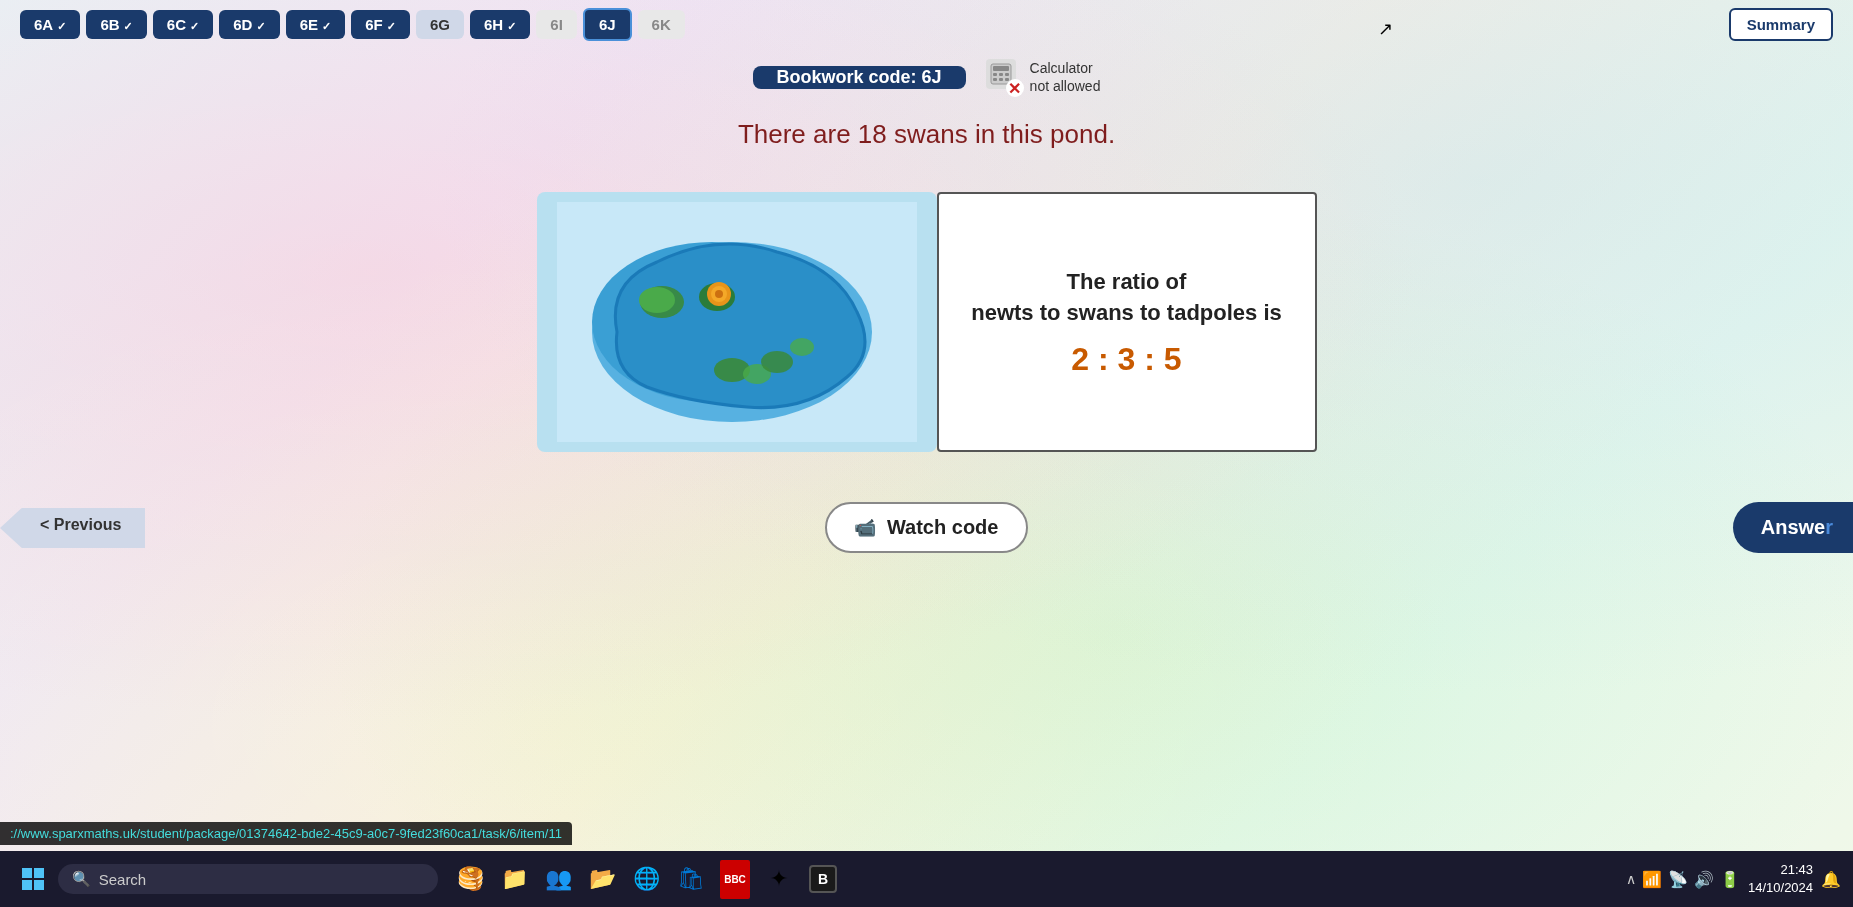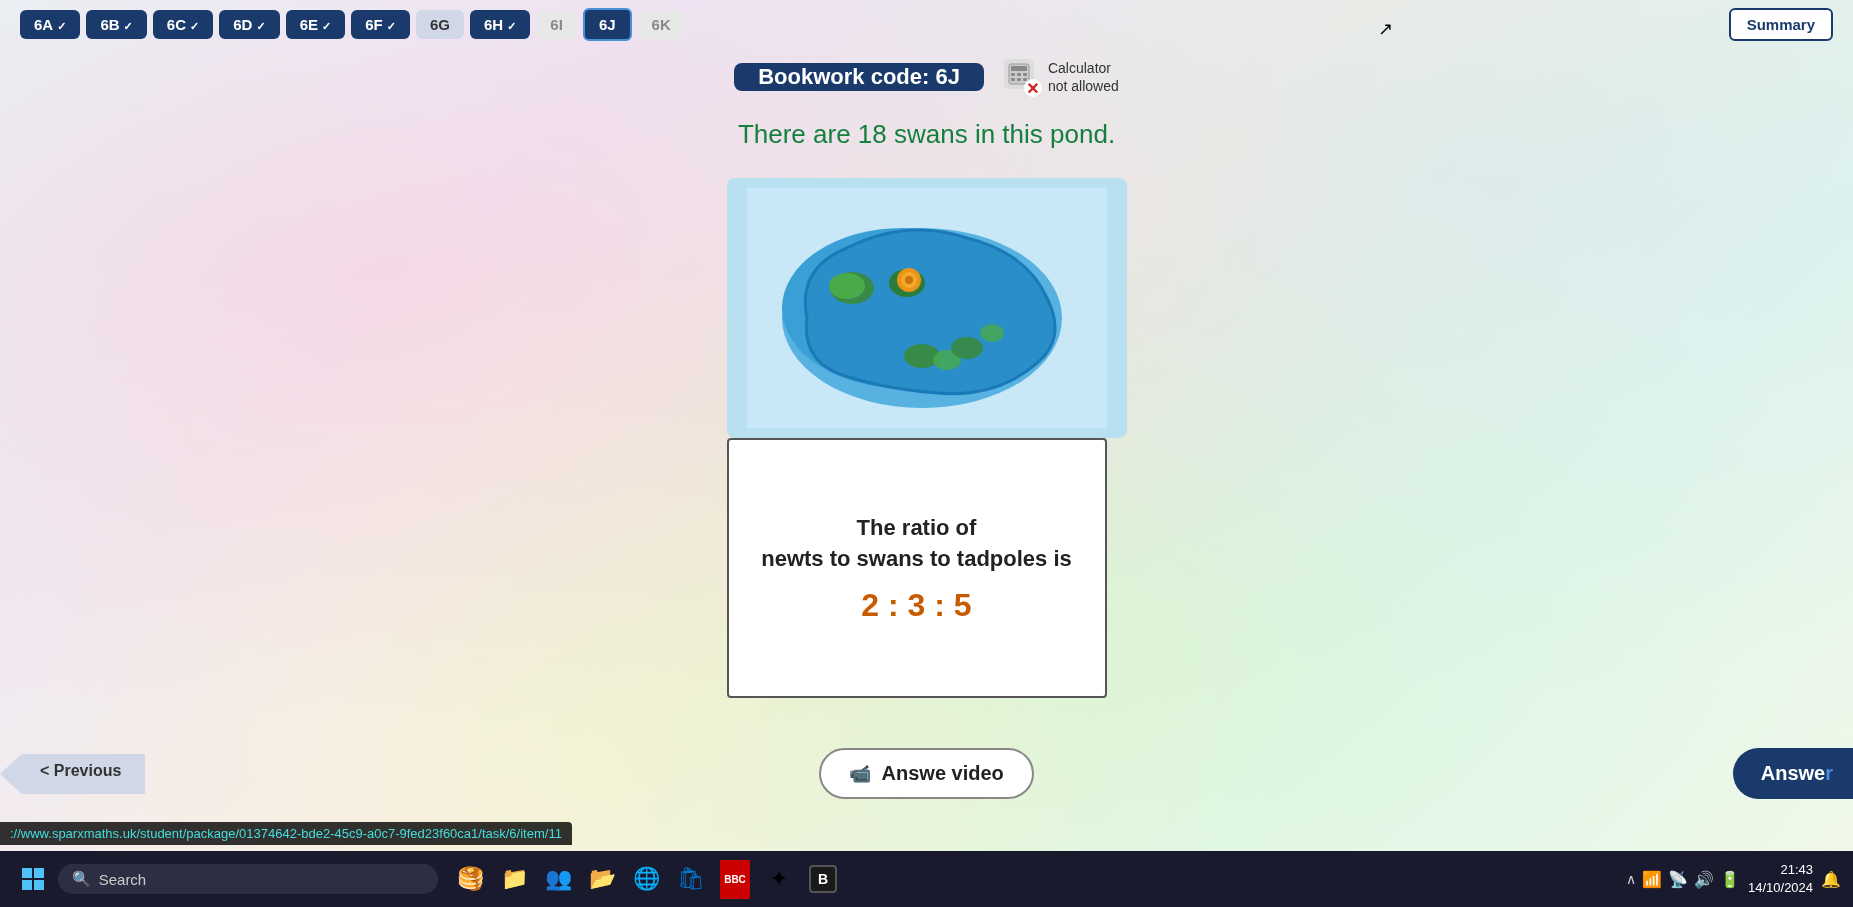--- a/index.html
+++ b/index.html
@@ -103,21 +103,21 @@
       align-items: center;
       gap: 20px;
       margin-bottom: 20px;
     }
 
     .bookwork-code {
       background: #1a3a6b;
       color: white;
       padding: 1px 24px;
       border-radius: 8px;
-      font-size: 22px;
+      font-size: 18px;
       font-weight: 600;
     }
 
     .calculator-info {
       display: flex;
       align-items: center;
       gap: 8px;
       font-size: 15px;
       color: #333;
     }
@@ -152,36 +152,35 @@
       height: 18px;
       display: flex;
       align-items: center;
       justify-content: center;
     }
 
     
     .question-text {
       text-align: center;
       font-size: 26px;
-      color: #15803d;
-      margin-bottom: 24px;
+      color: #7f1d1d;
+      margin-bottom: 38px;
       line-height: 1.5;
     }
 
     .question-text strong {
       font-weight: 900;
     }
 
     
     .illustration-area {
       display: flex;
       align-items: stretch;
       gap: 0;
       margin-bottom: 40px;
-      flex-direction: column;
     }
 
     .pond-container {
       width: 400px;
       height: 260px;
       background: #b8e0f0;
       border-radius: 8px;
       position: relative;
       overflow: hidden;
       display: flex;
@@ -498,21 +497,21 @@
       font-size: 16px;
       font-weight: 700;
       color: #333;
       cursor: pointer;
     ">
       <span>&lt; Previous</span>
     </button>
 
     <button class="watch-video-btn">
       <span style="font-size:18px;">📹</span>
-      <span>Answe video</span>
+      <span>Watch code</span>
     </button>
 
     <button style="
       position: absolute;
       right: 0;
       padding: 14px 20px 14px 28px;
       background: #1a3a6b;
       color: white;
       border: none;
       border-radius: 28px 0 0 28px;

